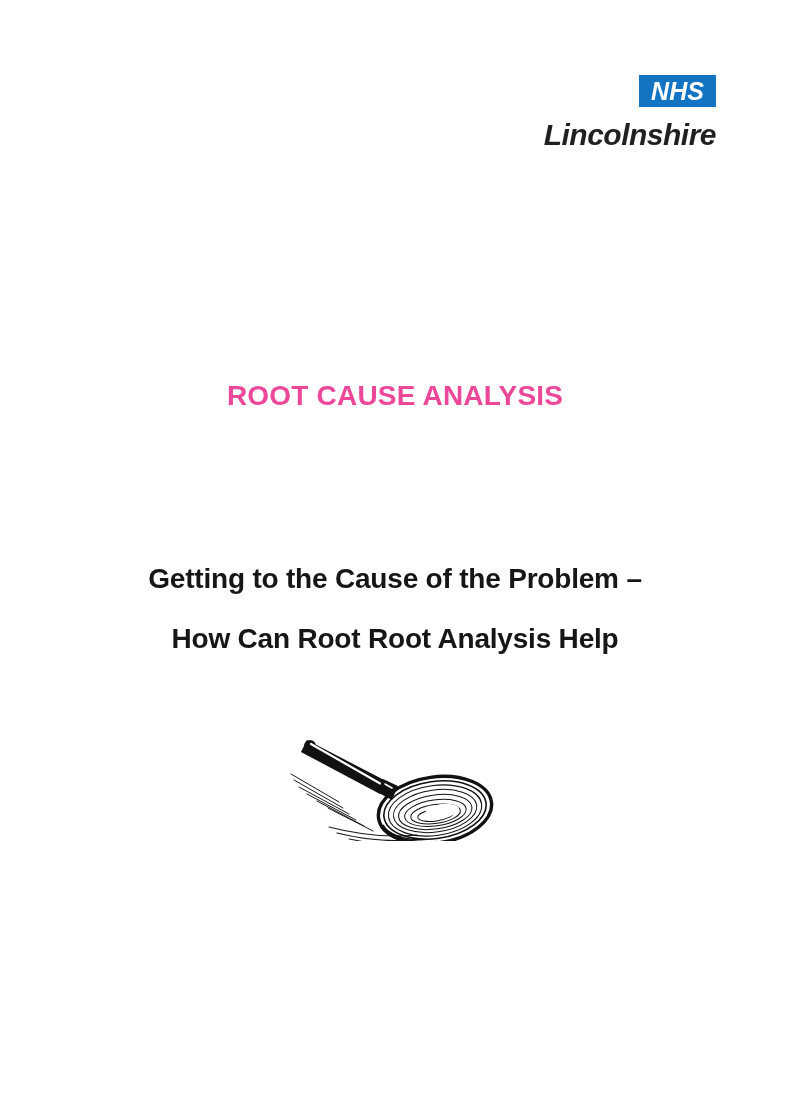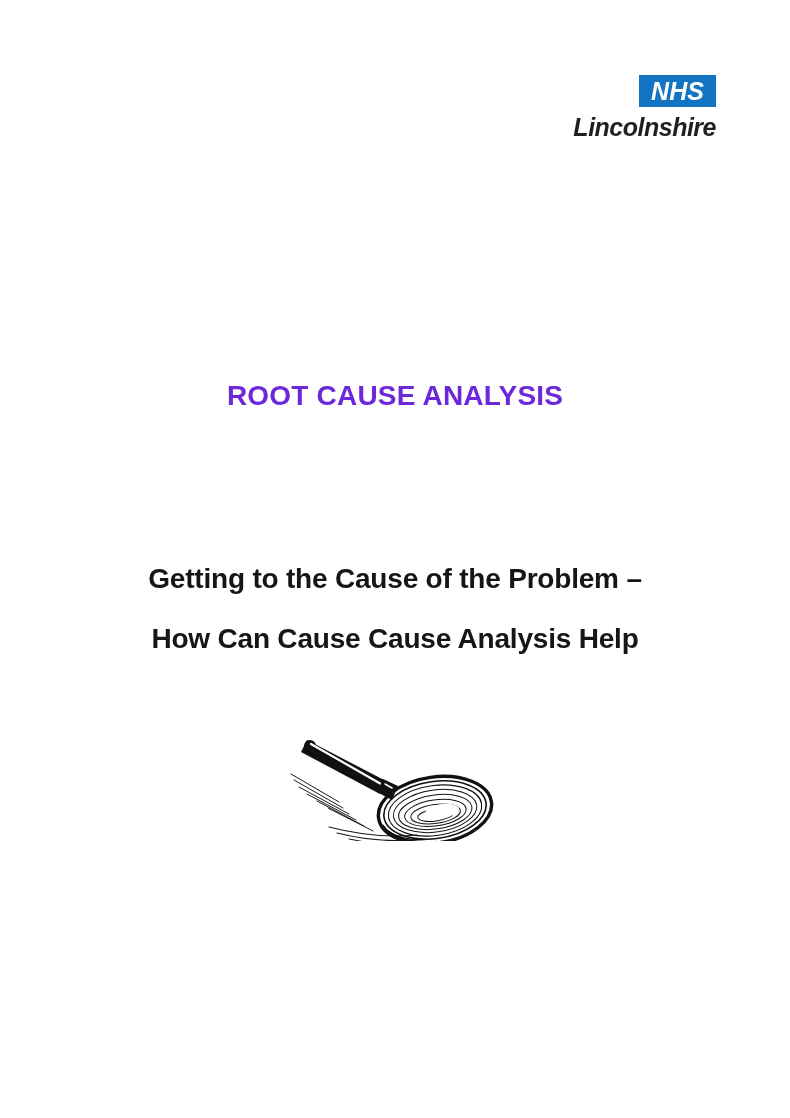--- a/index.html
+++ b/index.html
@@ -37,42 +37,42 @@
     justify-content: center;
     font-style: italic;
     font-weight: bold;
     font-size: 25px;
     line-height: 32px;
     letter-spacing: 0px;
     padding-bottom: 1px;
     box-sizing: border-box;
   }
   .org-name {
-    margin-top: 7px;
+    margin-top: 15px;
     font-style: italic;
     font-weight: bold;
-    font-size: 25px;
+    font-size: 30px;
     line-height: 26px;
     letter-spacing: -0.5px;
     color: #221f20;
     white-space: nowrap;
   }
 
   
   .doc-title {
     position: absolute;
     top: 379px;
     left: 0;
     width: 100%;
     text-align: center;
     font-weight: bold;
     font-size: 28px;
     line-height: 33px;
     letter-spacing: 0.2px;
-    color: #6d28d9;
+    color: #ec4899;
   }
   .doc-title span { display: block; }
 
   
   .subtitle {
     position: absolute;
     left: 0;
     width: 100%;
     text-align: center;
     font-weight: bold;
@@ -114,21 +114,21 @@
       <span>NHS</span>
     </div>
     <div class="org-name">Lincolnshire</div>
   </div>
 
   <div class="doc-title">
     <span>ROOT CAUSE ANALYSIS</span>
   </div>
 
   <div class="subtitle subtitle-1">Getting to the Cause of the Problem –</div>
-  <div class="subtitle subtitle-2">How Can Cause Cause Analysis Help</div>
+  <div class="subtitle subtitle-2">How Can Root Root Analysis Help</div>
 
   <svg class="magnifier" viewBox="0 0 212 120" xmlns="http://www.w3.org/2000/svg" aria-hidden="true">
 
     <g stroke="#1c1c1c" fill="none" stroke-linecap="round">
       <path d="M8,44 L56,72" stroke-width="1"></path>
       <path d="M11,50 L60,78" stroke-width="1"></path>
       <path d="M16,57 L66,84" stroke-width="1"></path>
       <path d="M24,64 L73,90" stroke-width="1"></path>
       <path d="M34,71 L81,96" stroke-width="1"></path>
       <path d="M45,78 L90,101" stroke-width="1"></path>

